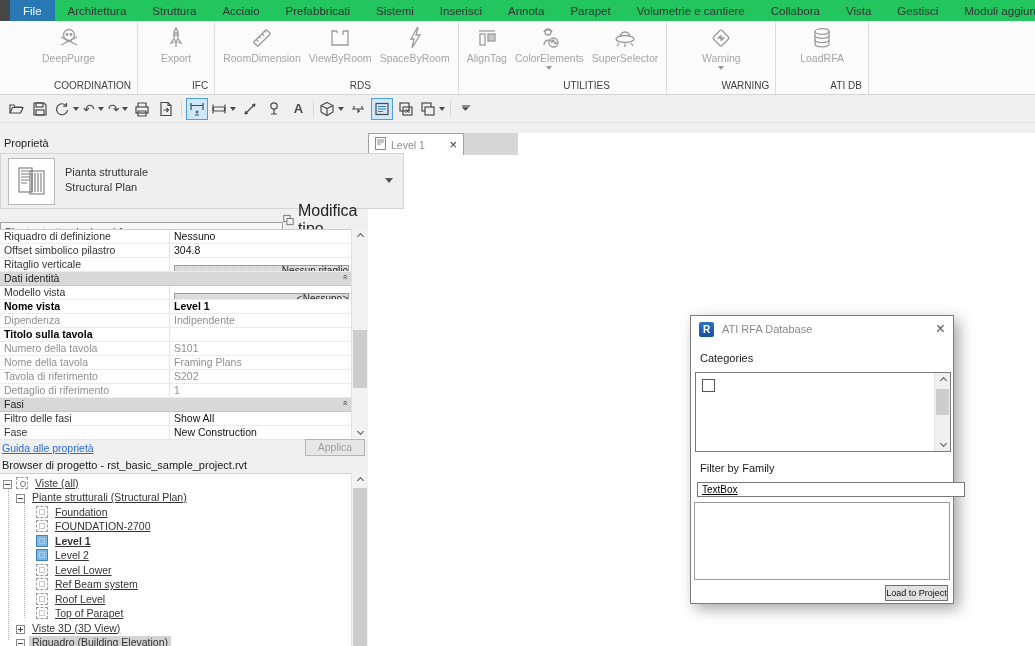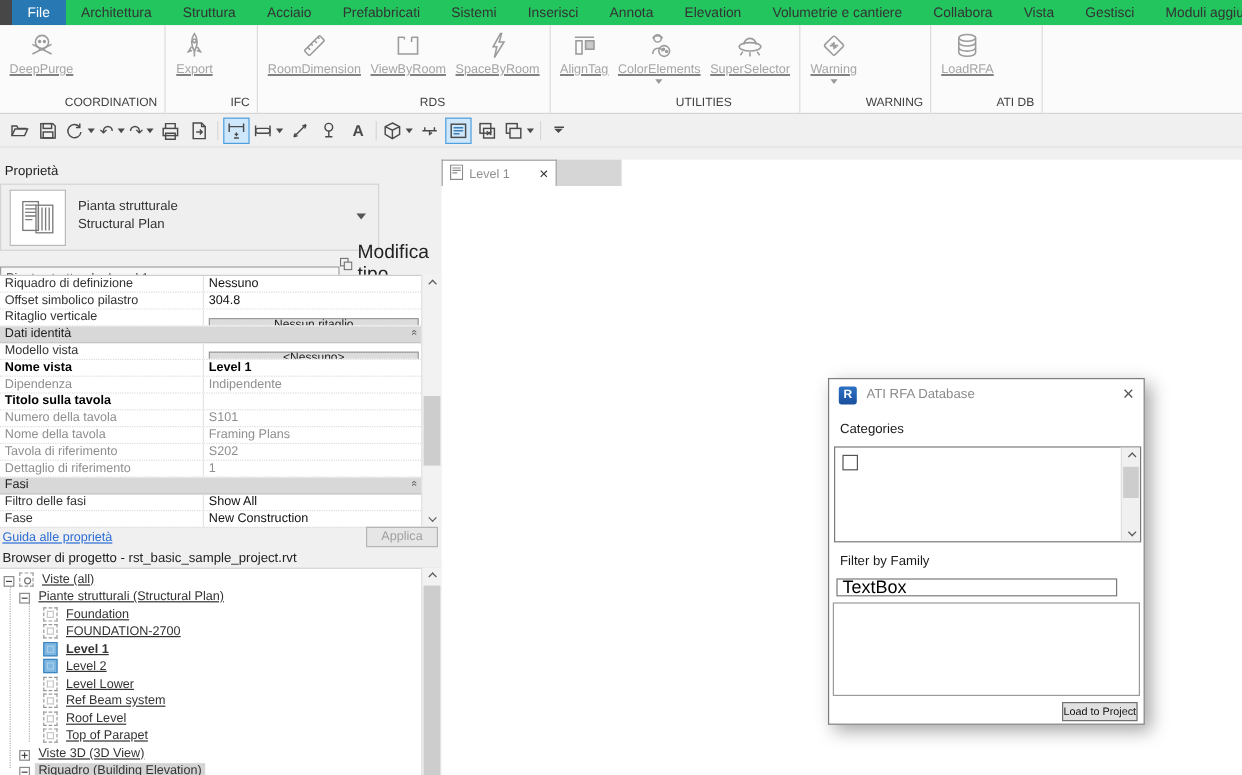--- a/index.html
+++ b/index.html
@@ -8,21 +8,21 @@
 
   
   .ribbon-tabs { position:absolute; left:0; top:0; width:1035px; height:21px; background:#22c55e; display:flex; align-items:stretch; overflow:hidden; white-space:nowrap; }
   .win-strip { width:10px; background:#474747; flex:0 0 auto; }
   .rtab { padding:0 13px; display:flex; align-items:center; font-size:11.5px; color:#333; cursor:default; flex:0 0 auto; }
   .rtab.active { background:#2878b4; color:#fff; }
 
   
   .ribbon-body { position:absolute; left:0; top:21px; width:1035px; height:74px; background:#fbfbfb; border-bottom:1px solid #d5d5d5; display:flex; align-items:stretch; }
   .rpanel { display:flex; flex-direction:column; border-right:1px solid #dcdcdc; flex:0 0 auto; }
-  .rbtns { flex:1; display:flex; align-items:flex-start; justify-content:flex-start; padding:2px 4px 0 4px;text-decoration:underline; }
+  .rbtns { flex:1; display:flex; align-items:flex-start; justify-content:center; padding:2px 4px 0 4px; }
   .rbtn { display:flex; flex-direction:column; align-items:center; padding:1px 4px; min-width:40px; }
   .ricon { height:28px; display:flex; align-items:center; justify-content:center; }
   .ricon svg { stroke:#9b9b9b; fill:none; stroke-width:1.3; }
   .rlabel { font-size:10.5px; color:#a5a5a5; line-height:12px; white-space:nowrap; }
   .rcaret { width:0; height:0; border-left:3px solid transparent; border-right:3px solid transparent; border-top:4px solid #9a9a9a; margin-top:2px; }
   .rgroup { height:15px; text-align:center; font-size:10px; color:#3f3f3f; line-height:14px; white-space:nowrap; padding:0 6px;margin-left:48px; }
 
   
   .qat { position:absolute; left:0; top:95px; width:1035px; height:28px; background:#f0f0f0; border-bottom:1px solid #e2e2e2; display:flex; align-items:center; padding-left:4px; }
   .qbtn { height:22px; min-width:22px; display:flex; align-items:center; justify-content:center; margin:0 1px; border:1px solid transparent; }
@@ -35,38 +35,38 @@
   
   .canvas { position:absolute; left:368px; top:133px; width:667px; height:513px; background:#fff; }
   .tabstrip { position:absolute; left:0; top:0; width:150px; height:22px; background:#d6d6d6; display:flex; }
   .vtab { width:96px; height:22px; background:#fff; border:1px solid #9f9f9f; border-bottom:none; display:flex; align-items:center; padding:0 6px; }
   .vtab-label { color:#8f8f8f; font-size:10.5px; margin-left:5px; flex:1; }
   .vtab-close { color:#333; font-size:13px; line-height:13px; }
 
   
   .leftpanel { position:absolute; left:0; top:137px; width:368px; height:509px; }
   .props-title { position:absolute; left:4px; top:0; font-size:11px; color:#222; }
-  .type-selector { position:absolute; left:0; top:16px; width:316px; height:56px; border:1px solid #d4d4d4; background:#efefef; }
+  .type-selector { position:absolute; left:0; top:16px; width:404px; height:56px; border:1px solid #d4d4d4; background:#efefef; }
   .type-tile { position:absolute; left:7px; top:4px; width:47px; height:47px; background:#fff; border:1px solid #b9b9b9; display:flex; align-items:center; justify-content:center; }
   .type-tile svg { stroke:#7a7a7a; fill:none; stroke-width:1.1; }
   .type-text { position:absolute; left:64px; top:11px; line-height:15px; font-size:11px; color:#333; }
   .type-caret { position:absolute; right:10px; top:24px; width:0; height:0; border-left:4px solid transparent; border-right:4px solid transparent; border-top:5px solid #555; }
   .combo-row { position:absolute; left:0; top:73px; width:368px; height:19px; display:flex; }
   .type-combo { width:283px; height:19px; background:#f7f7f7; border:1px solid #9f9f9f; display:flex; align-items:center; padding:0 4px; font-size:10.5px;margin-top:12px; }
   .chev { width:6px; height:6px; border-right:1.4px solid #555; border-bottom:1.4px solid #555; transform:rotate(45deg); margin-left:auto; margin-bottom:3px; }
   .edit-type { flex:1; height:19px; display:flex; align-items:center; justify-content:center; font-size:16px; color:#222; }
   .edit-type svg { stroke:#6a6a6a; fill:none; stroke-width:1.1; margin-right:4px; }
 
   .ptable { position:absolute; left:0; top:92px; width:351px; height:210px; background:#fff; border-top:1px solid #ccc; }
   .prow { height:14px; display:flex; font-size:10.5px; line-height:13px; border-bottom:1px dotted #dcdcdc; }
   .plabel { width:170px; padding-left:4px; border-right:1px solid #e3e3e3; color:#333; overflow:hidden; white-space:nowrap; }
   .pvalue { flex:1; padding-left:4px; color:#111; overflow:hidden; white-space:nowrap; }
   .prow.muted .plabel, .prow.muted .pvalue { color:#8f8f8f; }
   .prow.boldrow .plabel, .prow.boldrow .pvalue { font-weight:bold; color:#000; }
-  .pbtn { margin:7px 2px 1px 0; height:11px; background:#dcdcdc; border:1px solid #9a9a9a; font-size:10px; line-height:10px; text-align:center; color:#222; }
+  .pbtn { margin:7px 2px 1px 0; height:11px; background:#dcdcdc; border:1px solid #9a9a9a; font-size:10px; line-height:10px; text-align:right; color:#222; }
   .psection { height:14px; background:#d8d8d8; border-bottom:1px solid #c6c6c6; display:flex; align-items:flex-start; padding:0 4px; font-size:10.5px; color:#222; }
   .chev2 { margin-left:auto; font-size:9px; color:#444; transform:rotate(-90deg); }
 
   .sbar { position:absolute; width:17px; background:#f2f2f2; border-left:1px solid #e0e0e0; }
   .sbar.ptable-sbar { right:0; top:92px; height:210px; }
   .sarrow { position:absolute; left:0; width:16px; height:12px; display:flex; align-items:center; justify-content:center; }
   .sarrow .chevup { width:5px; height:5px; border-right:1.3px solid #5a5a5a; border-bottom:1.3px solid #5a5a5a; transform:rotate(-135deg); margin-top:3px; }
   .sarrow .chevdn { width:5px; height:5px; border-right:1.3px solid #5a5a5a; border-bottom:1.3px solid #5a5a5a; transform:rotate(45deg); margin-bottom:3px; }
   .sthumb { position:absolute; left:1px; width:14px; background:#cdcdcd; }
 
@@ -98,38 +98,38 @@
   .dialog { position:absolute; left:690px; top:315px; width:264px; height:289px; background:#fff; border:1px solid #7d7d7d; box-shadow:5px 5px 14px rgba(0,0,0,.35); z-index:10; }
   .dtitle { height:26px; display:flex; align-items:center; padding:0 8px; }
   .dlogo { width:15px; height:15px; border-radius:2px; background:linear-gradient(#2d71c4,#1b4f9e); color:#fff; font-size:10px; font-weight:bold; display:flex; align-items:center; justify-content:center; }
   .dtitle-text { margin-left:8px; color:#8a8a8a; font-size:11px; flex:1; }
   .dclose { color:#555; font-size:16px; line-height:16px; }
   .dlabel { position:absolute; left:9px; font-size:11px; color:#1a1a1a; }
   .dlist { position:absolute; left:4px; top:56px; width:256px; height:80px; border:1px solid #7a7a7a; background:#fff; }
   .dcheck { position:absolute; left:6px; top:6px; width:13px; height:13px; border:1px solid #555; background:#fff; }
   .dlist-sbar { position:absolute; right:0; top:0; width:16px; height:78px; background:#f0f0f0; border-left:1px solid #e0e0e0; }
   .dlist-sbar .sthumb { top:16px; height:26px; width:13px; }
-  .dtext { position:absolute; left:6px; top:166px; width:234px; height:15px; border:1px solid #7a7a7a; background:#fff; font-size:15px; line-height:13px; padding-left:4px; color:#000; }
+  .dtext { position:absolute; left:6px; top:166px; width:268px; height:15px; border:1px solid #7a7a7a; background:#fff; font-size:10px; line-height:13px; padding-left:4px; color:#000;text-decoration:underline; }
   .dempty { position:absolute; left:3px; top:186px; width:256px; height:78px; border:1px solid #9a9a9a; background:#fff; }
   .dload { position:absolute; right:5px; top:269px; width:63px; height:16px; border:1px solid #707070; background:#e1e1e1; font-size:9px; text-align:center; line-height:14px; color:#111; overflow:hidden; white-space:nowrap; }
 </style>
 </head>
 <body>
 
 <div class="ribbon-tabs">
   <div class="win-strip"></div>
   <div class="rtab active">File</div>
   <div class="rtab">Architettura</div>
   <div class="rtab">Struttura</div>
   <div class="rtab">Acciaio</div>
   <div class="rtab">Prefabbricati</div>
   <div class="rtab">Sistemi</div>
   <div class="rtab">Inserisci</div>
   <div class="rtab">Annota</div>
-  <div class="rtab">Elevation</div>
+  <div class="rtab">Parapet</div>
   <div class="rtab">Volumetrie e cantiere</div>
   <div class="rtab">Collabora</div>
   <div class="rtab">Vista</div>
   <div class="rtab">Gestisci</div>
   <div class="rtab">Moduli aggiuntivi</div>
 
 </div>
 
 <div class="ribbon-body">
   <div class="rpanel">

